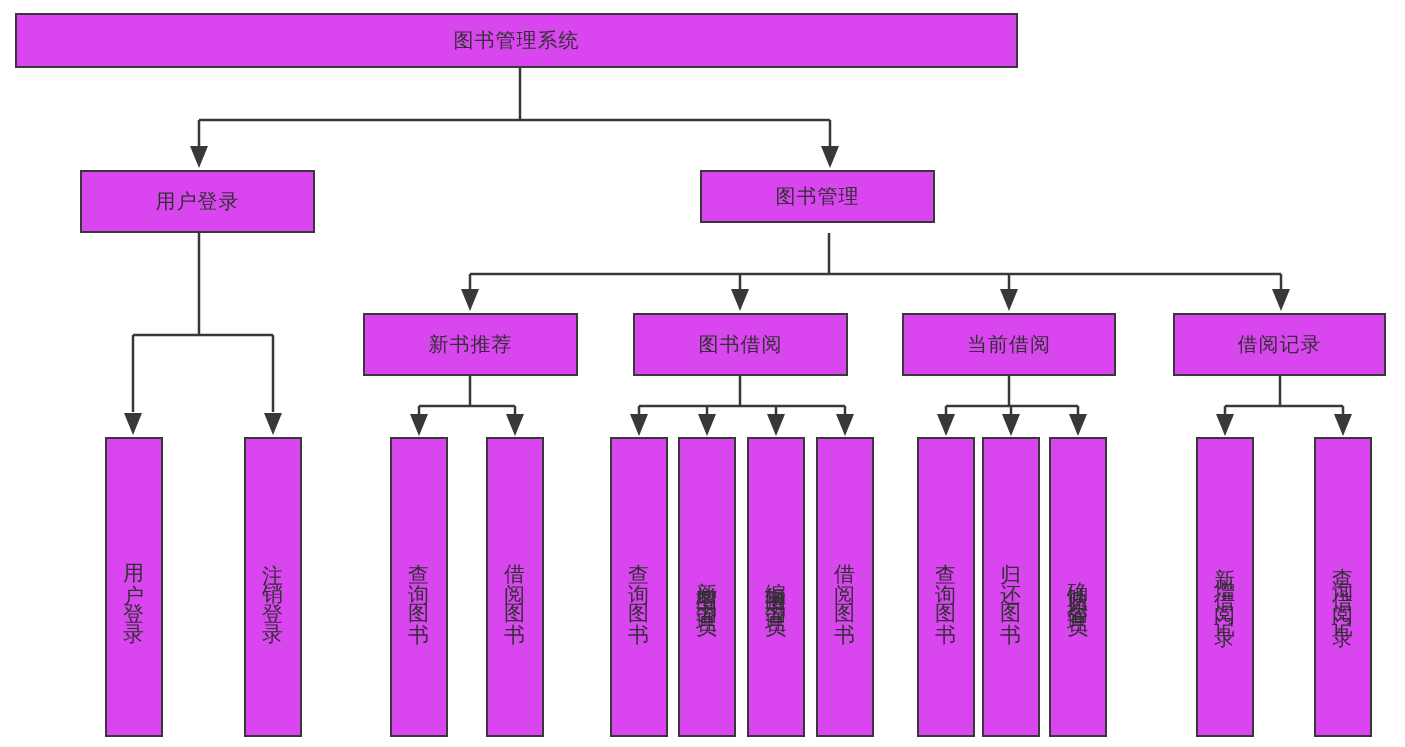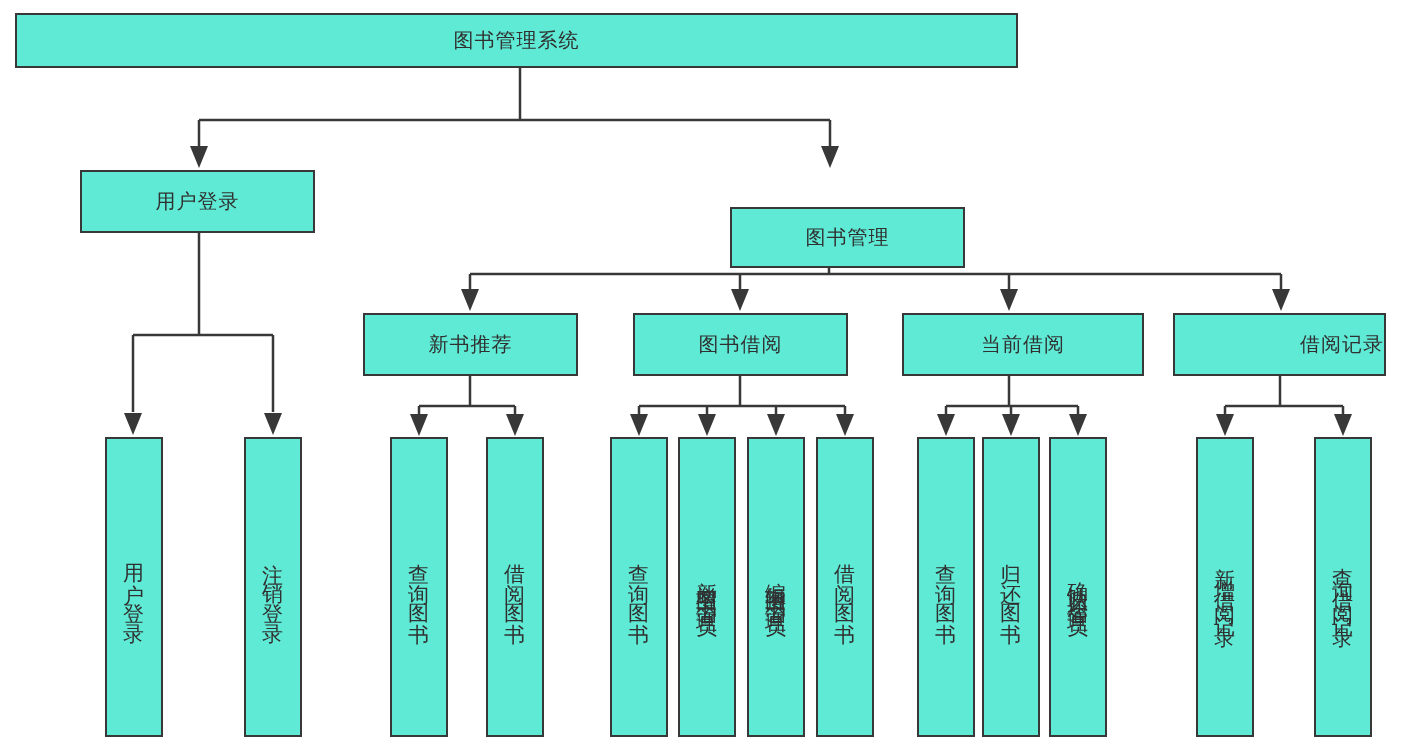--- a/index.html
+++ b/index.html
@@ -9,38 +9,38 @@
     height: 747px;
     background: #ffffff;
     font-family: "Liberation Sans", "DejaVu Sans", sans-serif;
     overflow: hidden;
   }
   #wires { position:absolute; left:0; top:0; width:1405px; height:747px; }
   .box {
     position: absolute;
     box-sizing: border-box;
     border: 2.5px solid #383838;
-    background: #5eead4;
+    background: #d946ef;
     display: flex;
     align-items: center;
     justify-content: center;
     color: #303030;
   }
   .h-label {
     font-size: 20px;
     letter-spacing: 1px;
     white-space: nowrap;
   }
   .root-box   { left:15px;  top:13px;  width:1003px; height:55px; }
   .l2-a       { left:80px;  top:170px; width:235px;  height:63px; }
-  .l2-b       { left:730px; top:170px; width:235px;  height:61px;margin-top:37px; }
+  .l2-b       { left:700px; top:170px; width:235px;  height:53px; }
   .l3-a       { left:363px; top:313px; width:215px;  height:63px; }
   .l3-b       { left:633px; top:313px; width:215px;  height:63px; }
-  .l3-c       { left:902px; top:313px; width:242px;  height:63px; }
-  .l3-d       { left:1173px;top:313px; width:213px;  height:63px;justify-content:flex-end; }
+  .l3-c       { left:902px; top:313px; width:214px;  height:63px; }
+  .l3-d       { left:1173px;top:313px; width:213px;  height:63px; }
   .leaf {
     top: 437px;
     width: 58px;
     height: 300px;
   }
   .v-label {
     writing-mode: vertical-rl;
     text-orientation: mixed;
     font-size: 21px;
     line-height: 1;

